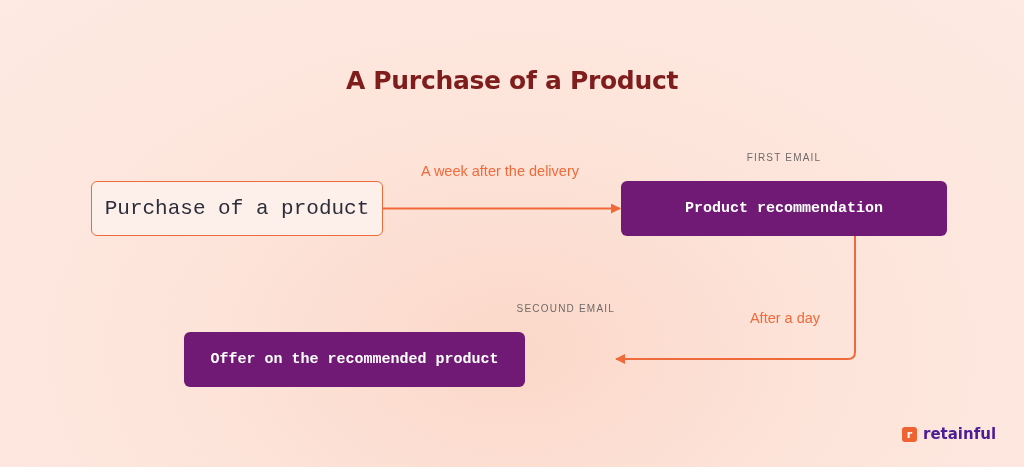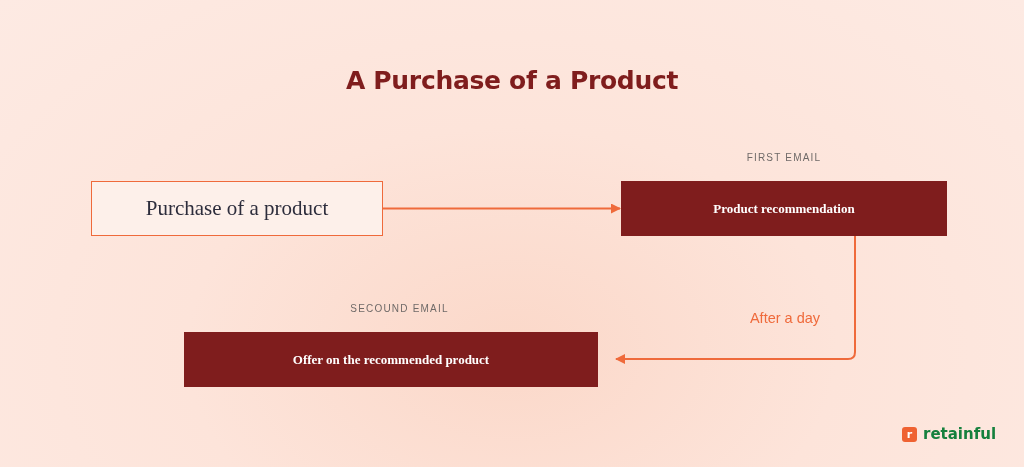--- a/index.html
+++ b/index.html
@@ -7,49 +7,49 @@
       width: 1024px; height: 467px; overflow: hidden; position: relative;
       background: radial-gradient(ellipse at 50% 75%, #fbd8c9 0%, #fde4da 45%, #fdeae3 100%);
       font-family: "Liberation Sans", sans-serif;
     }
     .title {
       position: absolute; left: 0; width: 1024px; top: 66px; text-align: center;
       font-family: "DejaVu Sans", sans-serif; font-weight: bold; font-size: 25px; color: #7f1d1d;
       letter-spacing: -0.3px;
     }
     .box {
-      position: absolute; box-sizing: border-box; border-radius: 0;
+      position: absolute; box-sizing: border-box; border-radius: 6px;
       display: flex; align-items: center; justify-content: center;
-      font-family: Liberation Serif, serif;
+      font-family: Liberation Mono, monospace;
     }
     .box-outline {
       left: 91px; top: 181px; width: 292px; height: 55px;
       border: 1.5px solid #ef6a3b; background: #fdf0ea; color: #2d2d3c; font-size: 21px;
     }
-    .box-filled { background: #7f1d1d; color: #ffffff; font-weight: bold; font-size: 13px; }
+    .box-filled { background: #701a75; color: #ffffff; font-weight: bold; font-size: 15px; }
     .box-first { left: 621px; top: 181px; width: 326px; height: 55px; }
-    .box-second { left: 184px; top: 332px; width: 414px; height: 55px; }
+    .box-second { left: 184px; top: 332px; width: 341px; height: 55px; }
     .caption {
       position: absolute; font-size: 10px; color: #6f6a68; letter-spacing: 1.2px;
     }
     .cap-first { left: 621px; width: 326px; top: 152px; text-align: center; }
-    .cap-second { left: 184px; width: 431px; top: 303px; text-align: center; }
+    .cap-second { left: 184px; width: 431px; top: 303px; text-align: right; }
     .edge-label { position: absolute; color: #ef6a3b; font-size: 14.5px; text-align: center; line-height: 20px; }
     .lbl-week { left: 390px; width: 220px; top: 161px; }
     .lbl-day { left: 730px; width: 110px; top: 308px; }
     svg.arrows { position: absolute; left: 0; top: 0; }
     .logo {
       position: absolute; left: 902px; top: 425px; display: flex; align-items: center; gap: 6px;
     }
     .logo-mark {
       width: 15px; height: 15px; border-radius: 3px; background: #ef6232; color: #fff;
       font-weight: bold; font-size: 11px; display: flex; align-items: center; justify-content: center;
       font-family: "DejaVu Sans", sans-serif;
     }
-    .logo-text { font-family: "DejaVu Sans", sans-serif; font-weight: bold; font-size: 15px; color: #15803d; }
+    .logo-text { font-family: "DejaVu Sans", sans-serif; font-weight: bold; font-size: 15px; color: #4c1d95; }
   </style>
 </head>
 <body>
 
 <div class="title">A Purchase of a Product</div>
 
 <svg class="arrows" width="1024" height="467">
   <defs>
     <marker id="ah" markerWidth="10" markerHeight="10" refX="9" refY="5" orient="auto" markerUnits="userSpaceOnUse">
       <path d="M0,0 L10,5 L0,10 z" fill="#ef6a3b"></path>
@@ -57,20 +57,21 @@
   </defs>
   <line x1="383" y1="208.5" x2="620" y2="208.5" stroke="#ef6a3b" stroke-width="2" marker-end="url(#ah)"></line>
   <path d="M855,236 L855,352 Q855,359 848,359 L616,359" fill="none" stroke="#ef6a3b" stroke-width="2" marker-end="url(#ah)"></path>
 </svg>
 
 <div class="box box-outline">
   <span>Purchase of a product</span>
 </div>
 
 <div class="edge-label lbl-week">
+  <div>A week after the delivery</div>
 </div>
 
 <div class="caption cap-first">FIRST EMAIL</div>
 <div class="box box-filled box-first">
   <span>Product recommendation</span>
 </div>
 
 <div class="edge-label lbl-day">After a day</div>
 
 <div class="caption cap-second">SECOUND EMAIL</div>

